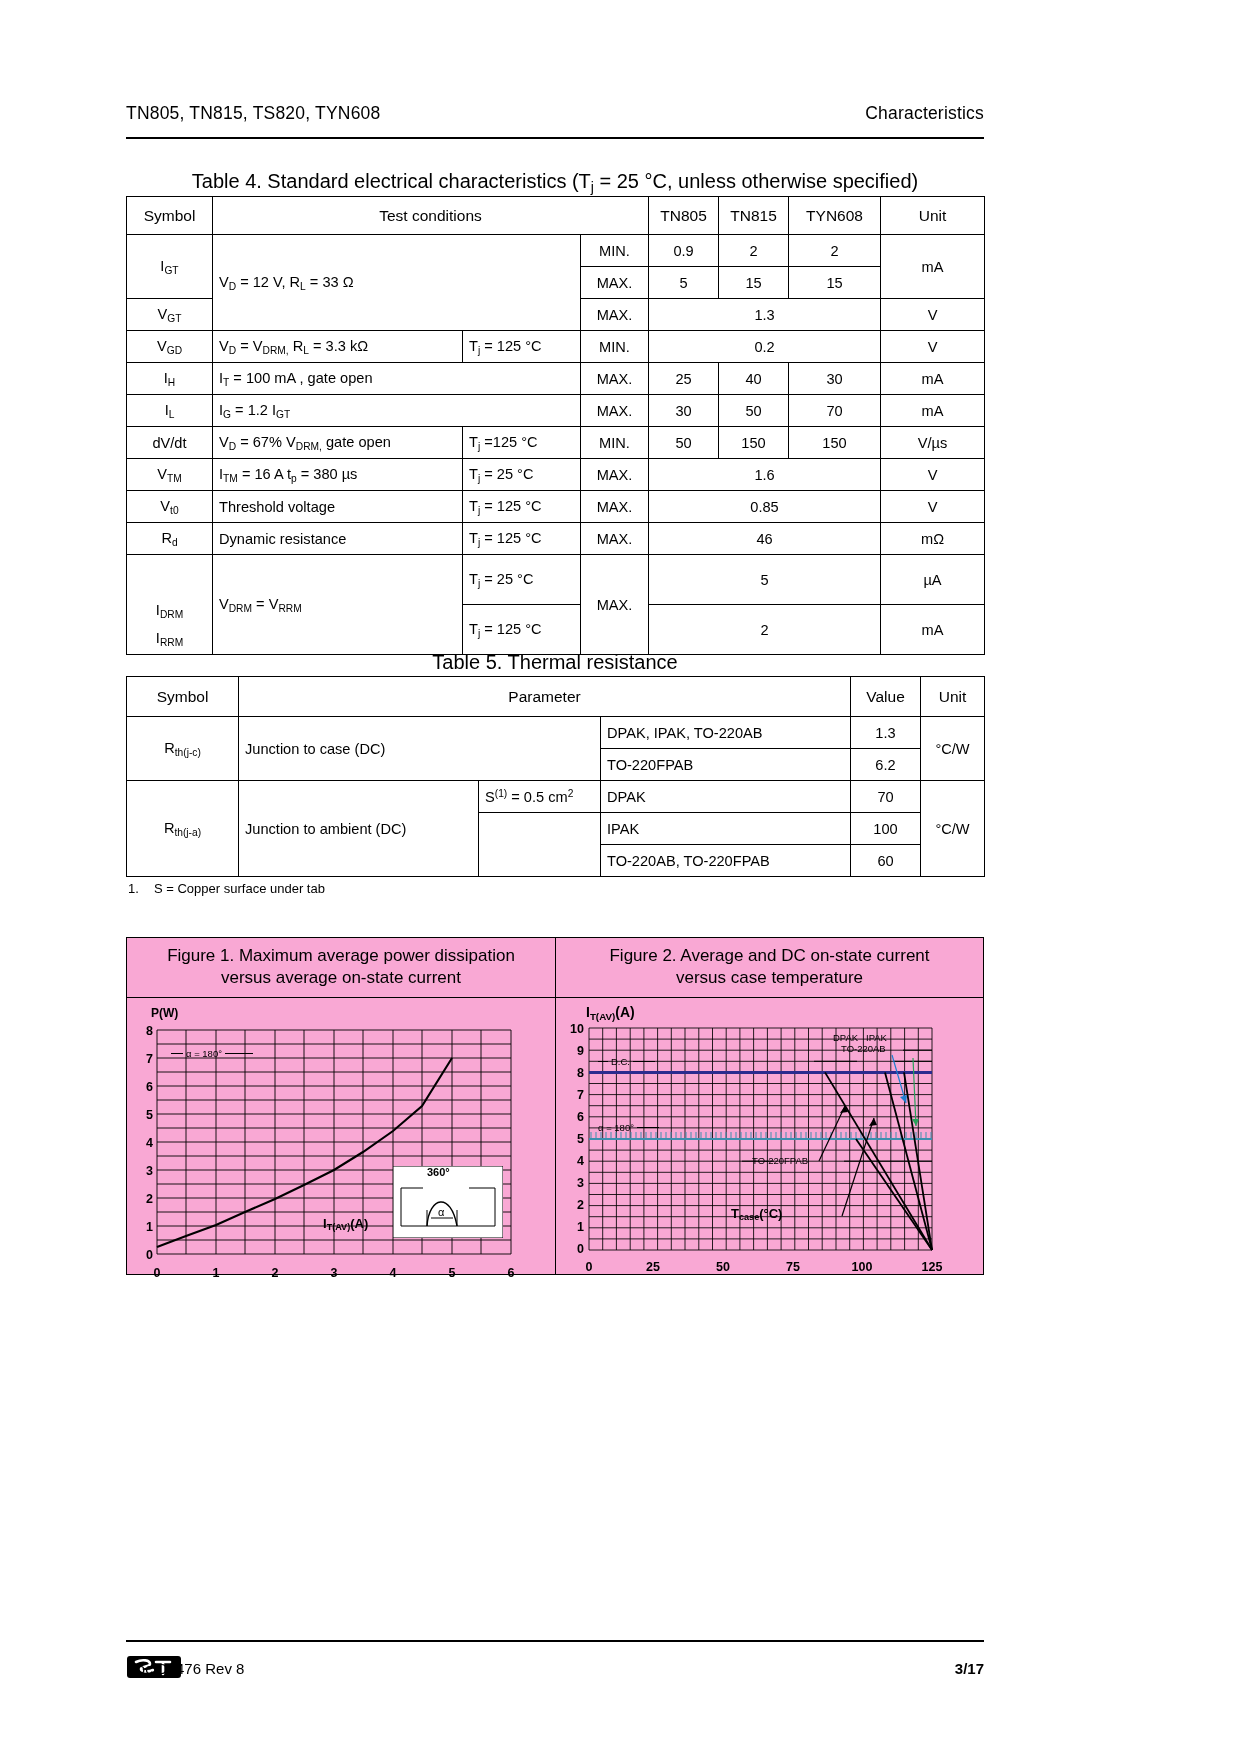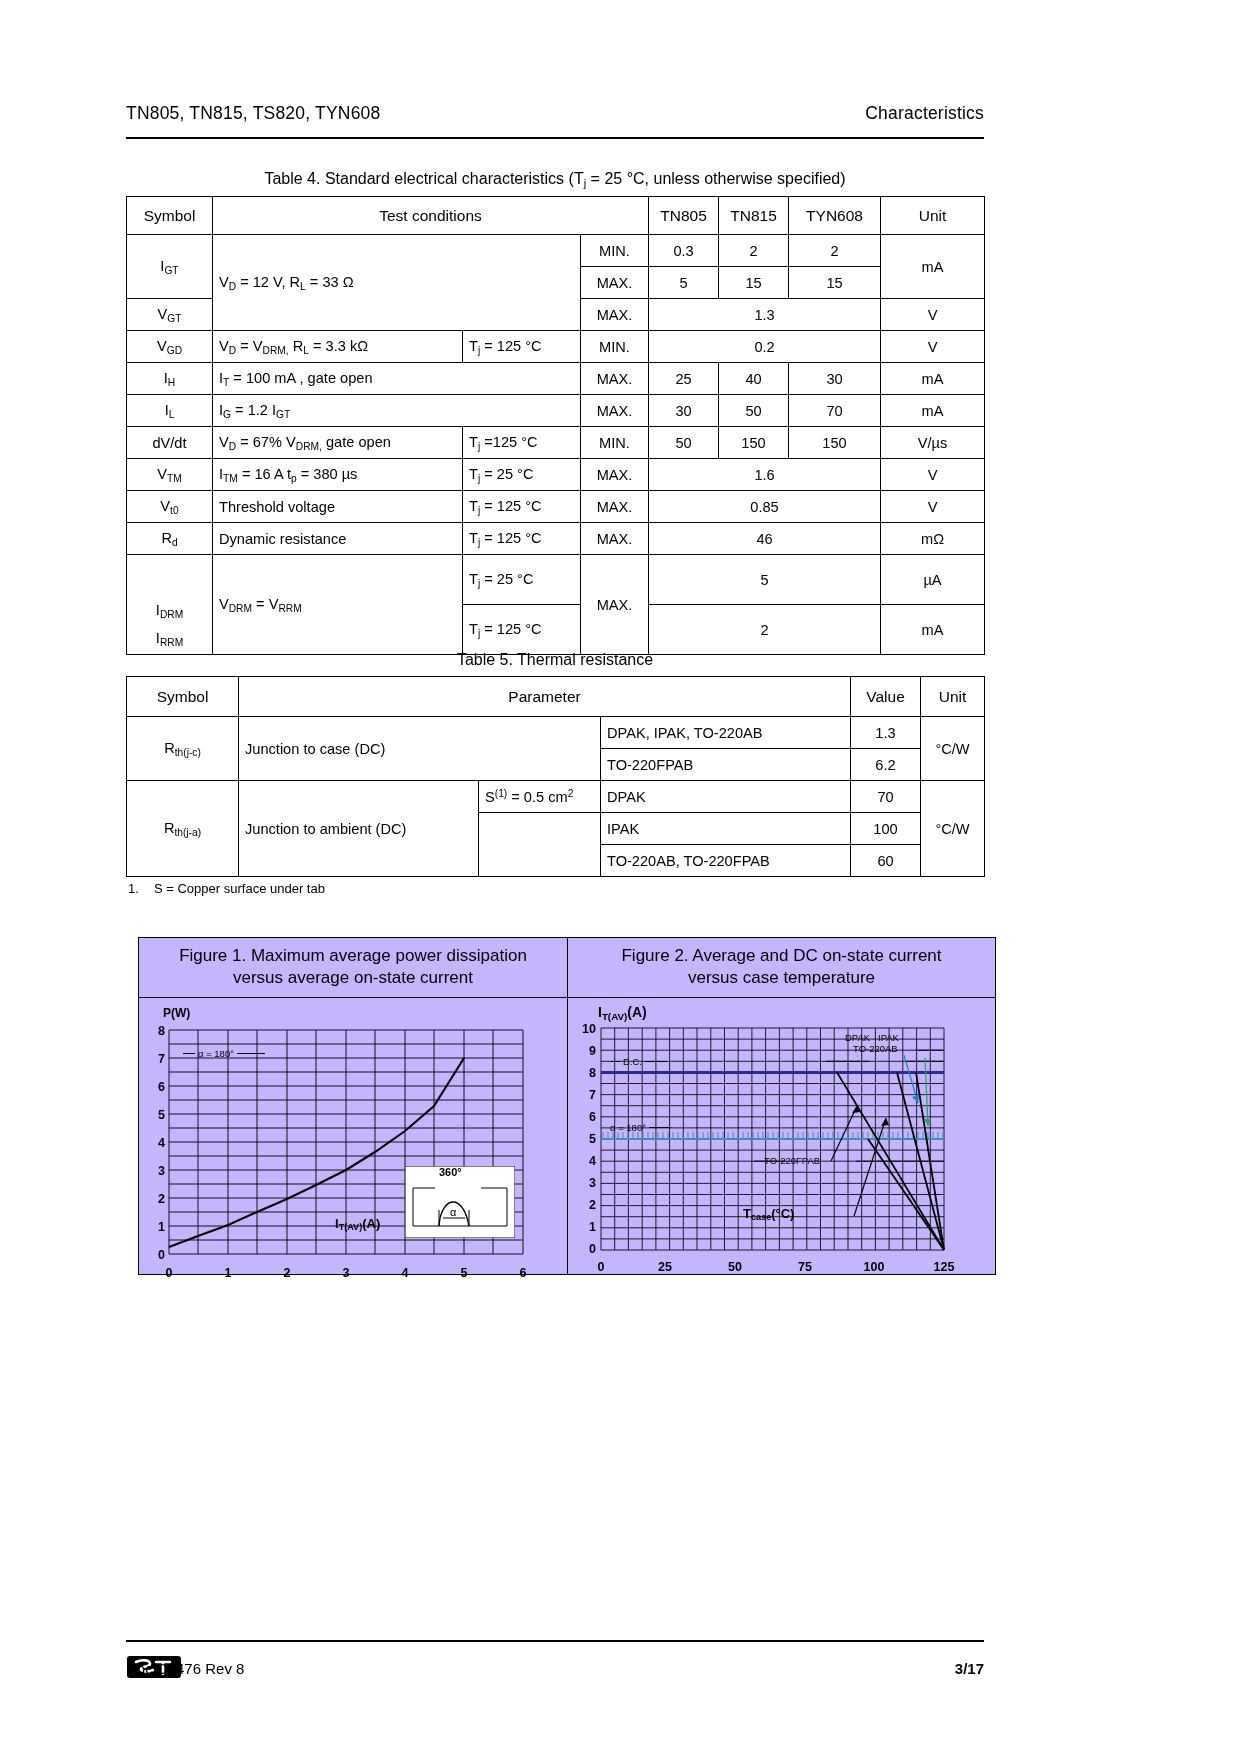--- a/index.html
+++ b/index.html
@@ -21,21 +21,21 @@
     font-size: 17.5px; letter-spacing: .2px;
   }
   .hdr-rule {
     position: absolute; left: 126px; top: 137px; width: 858px; height: 2px;
     background: #000;
   }
 
   
   .tbl-caption {
     position: absolute; width: 858px; left: 126px;
-    text-align: center; font-size: 16px;
+    text-align: center; font-size: 20px;
   }
   table.dt {
     position: absolute;
     border-collapse: collapse;
     table-layout: fixed;
     font-size: 14.6px;
   }
   table.dt td, table.dt th {
     border: 1px solid #000;
     padding: 2px 6px;
@@ -51,21 +51,21 @@
   .bold { font-weight: bold; }
 
   
   .footnote {
     position: absolute; left: 128px; font-size: 13px;
   }
   .footnote .num { display: inline-block; width: 26px; }
 
   
   .figbox {
-    position: absolute; border: 1px solid #000; background: #c4b5fd; margin-left: 12px;
+    position: absolute; border: 1px solid #000; background: #f9a8d4;
   }
   .figtitle {
     border-bottom: 1px solid #000;
     text-align: center; font-size: 17px; line-height: 1.28;
     padding: 7px 10px 8px 10px;
   }
   .figbody { position: relative; }
   .axlabel { position: absolute; font-weight: bold; }
   .tick { position: absolute; font-size: 12.5px; font-weight: bold; text-align: right; }
   .tickx { position: absolute; font-size: 12.5px; font-weight: bold; text-align: center; }
@@ -119,21 +119,21 @@
         <td class="c">TYN608</td>
         <td class="c">Unit</td>
       </tr>
 
       <tr style="height:32px;">
         <td class="c" rowspan="2">
           <span>I</span><sub>GT</sub>
         </td>
         <td class="l" colspan="2" rowspan="3">V<sub>D</sub> = 12 V, R<sub>L</sub> = 33 Ω</td>
         <td class="c">MIN.</td>
-        <td class="c">0.3</td>
+        <td class="c">0.9</td>
         <td class="c">2</td>
         <td class="c">2</td>
         <td class="c" rowspan="2">mA</td>
       </tr>
 
       <tr style="height:32px;">
         <td class="c">MAX.</td>
         <td class="c">5</td>
         <td class="c">15</td>
         <td class="c">15</td>

